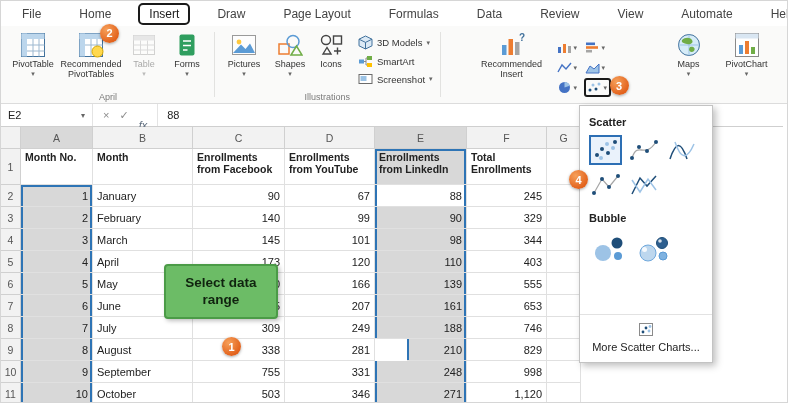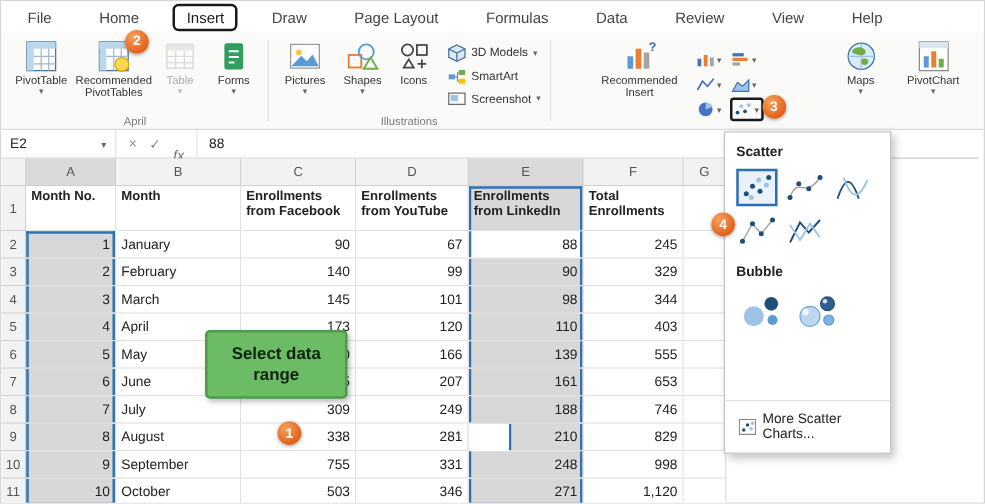--- a/index.html
+++ b/index.html
@@ -70,38 +70,39 @@
   .chartmenu { position: absolute; left: 578px; top: 104px; width: 134px; height: 258px; z-index: 20;
     background: #fff; border: 1px solid #c3c3c3; box-shadow: 3px 3px 7px rgba(0,0,0,.25);
     padding: 8px 9px 5px; display: flex; flex-direction: column; }
   .msec { font-weight: bold; font-size: 11px; margin: 2px 0 7px; }
   .gal { display: flex; flex-wrap: wrap; gap: 5px; margin-bottom: 10px; }
   .gitem { width: 33px; height: 30px; display: flex; align-items: center; justify-content: center; border: 1px solid transparent; background: #fff; }
   .gitem.selected { border: 2px solid #2d6fb4; background: #eaf2fb; }
   .gitem.bub { width: 40px; height: 36px; }
   .mspacer { flex: 1; }
   .mdivider { border-top: 1px solid #e2e2e2; margin: 2px -9px; }
-  .mitem { display: flex; align-items: center; gap: 5px; padding: 6px 2px 4px; font-size: 11px; color: #222; }
+  .mitem { display: flex; align-items: center; gap: 5px; padding: 6px 2px 4px; font-size: 11px; color: #222; flex-direction: column; }
   .ric2 { display: flex; align-items: center; }
 </style>
 </head>
 <body>
 
 <div class="app">
 
   <div class="tabbar">
       <div class="tab">File</div>
       <div class="tab">Home</div>
       <div class="tab selected">Insert</div>
       <div class="tab">Draw</div>
       <div class="tab">Page Layout</div>
       <div class="tab">Formulas</div>
       <div class="tab">Data</div>
       <div class="tab">Review</div>
       <div class="tab">View</div>
+      <div class="tab">Automate</div>
       <div class="tab">Help</div>
     </div>
 
   <div class="ribbon">
 
     <div class="rgroup">
       <div class="rbtn">
         <span class="ric">
           <svg width="26" height="26">
               <rect x="1.5" y="1.5" width="23" height="23" fill="#fff" stroke="#41719c"></rect>

